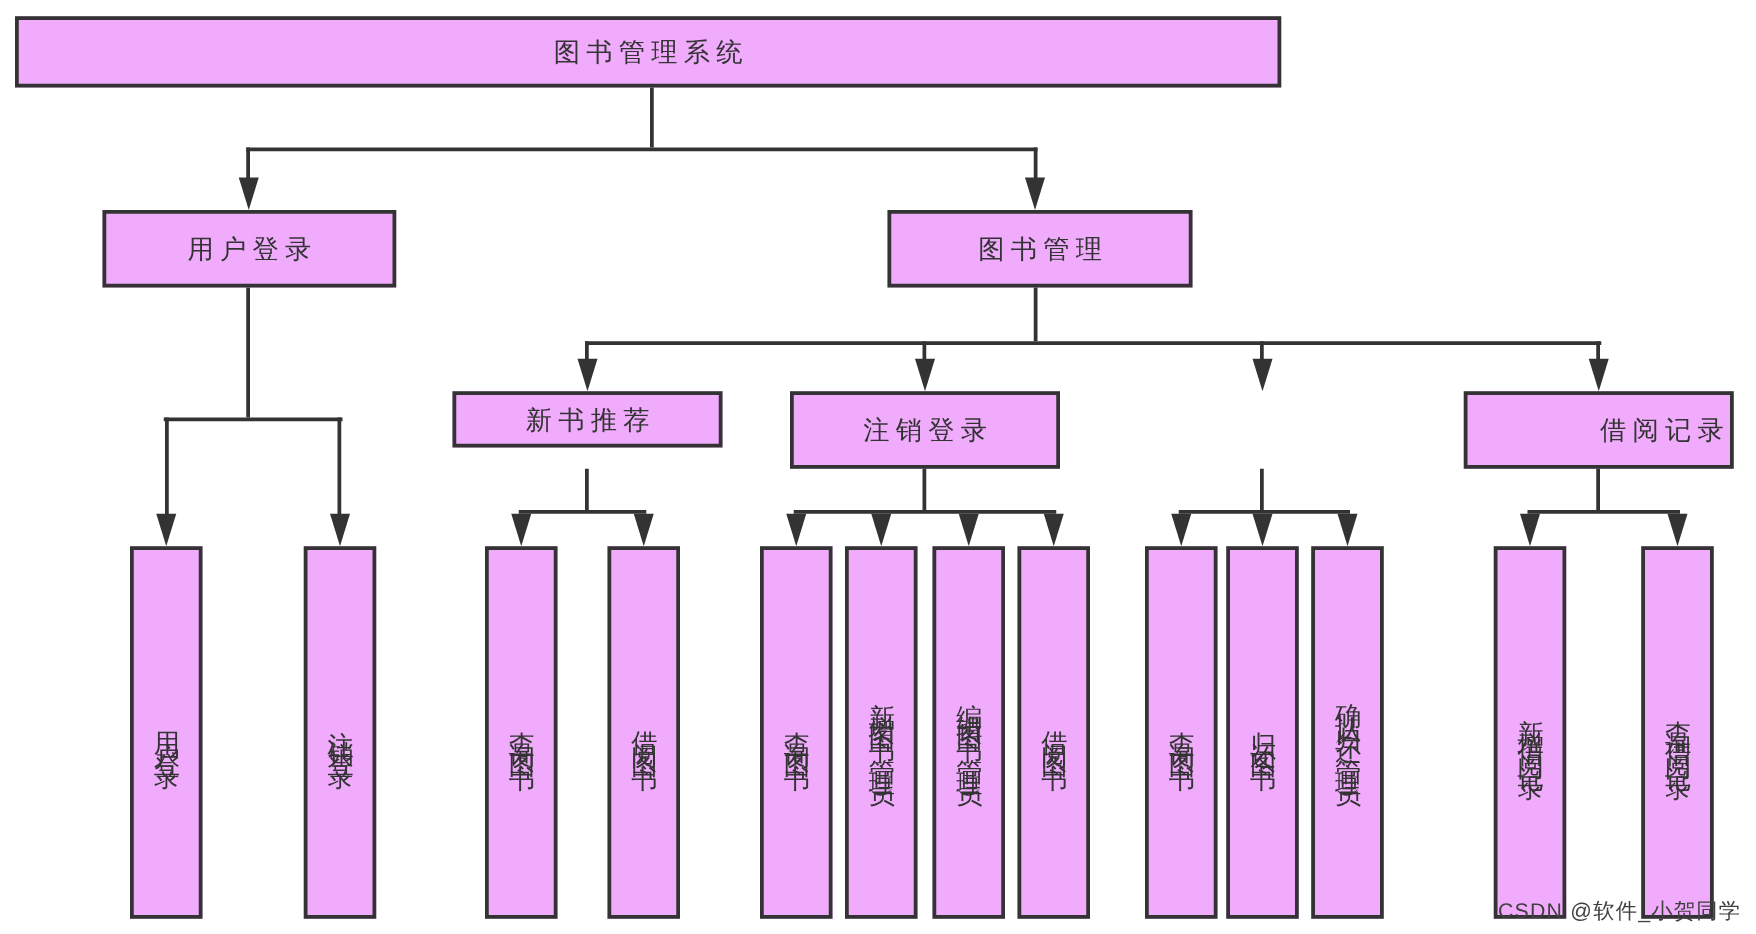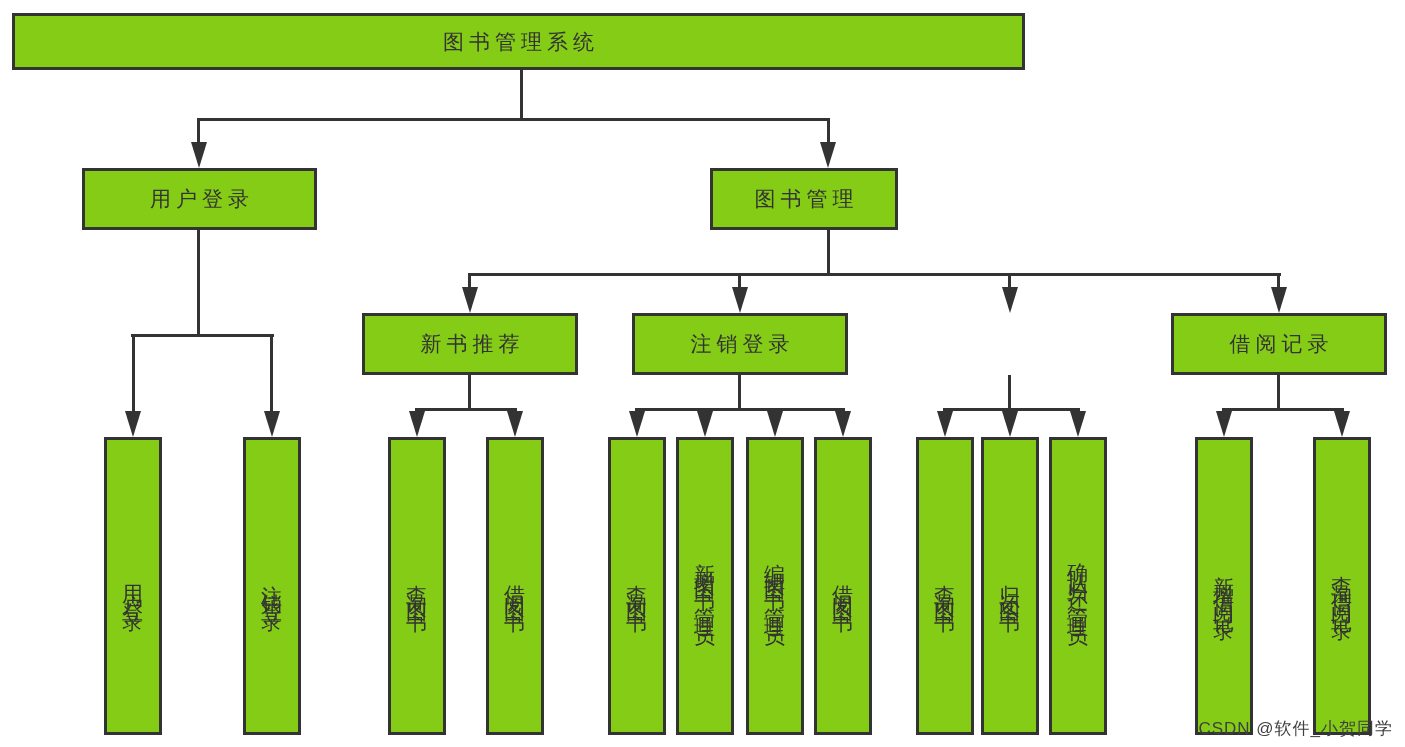--- a/index.html
+++ b/index.html
@@ -8,21 +8,21 @@
     width: 1405px;
     height: 747px;
     background: #ffffff;
     font-family: "Liberation Sans", "DejaVu Sans", sans-serif;
     overflow: hidden;
   }
   .box {
     position: absolute;
     box-sizing: border-box;
     border: 3px solid #333333;
-    background: #84cc16;
+    background: #f0abfc;
     display: flex;
     align-items: center;
     justify-content: center;
     color: #333333;
   }
   .hlabel {
     font-size: 21px;
     letter-spacing: 5px;
     text-indent: 5px;
     white-space: nowrap;
@@ -71,21 +71,21 @@
   <div class="vline" style="left:520px; top:70px; width:3px; height:48px;"></div>
   <div class="hline" style="left:197px; top:118px; width:633px; height:3px;"></div>
   <div class="vline" style="left:197px; top:118px; width:3px; height:27px;"></div>
   <div class="vline" style="left:827px; top:118px; width:3px; height:27px;"></div>
   <div class="arrow" style="left:191px; top:142px;"></div>
   <div class="arrow" style="left:820px; top:142px;"></div>
 
   <div class="box" style="left:82px; top:168px; width:235px; height:62px;">
     <span class="hlabel">用户登录</span>
   </div>
-  <div class="box" style="left:710px; top:168px; width:188px; height:62px;">
+  <div class="box" style="left:710px; top:168px; width:244px; height:62px;">
     <span class="hlabel">图书管理</span>
   </div>
 
   <div class="vline" style="left:197px; top:230px; width:3px; height:104px;"></div>
   <div class="hline" style="left:131px; top:334px; width:143px; height:3px;"></div>
   <div class="vline" style="left:132px; top:334px; width:3px; height:79px;"></div>
   <div class="vline" style="left:270px; top:334px; width:3px; height:79px;"></div>
   <div class="arrow" style="left:125px; top:411px;"></div>
   <div class="arrow" style="left:264px; top:411px;"></div>
 
@@ -93,27 +93,27 @@
   <div class="hline" style="left:468px; top:273px; width:813px; height:3px;"></div>
   <div class="vline" style="left:468px; top:273px; width:3px; height:16px;"></div>
   <div class="vline" style="left:738px; top:273px; width:3px; height:16px;"></div>
   <div class="vline" style="left:1008px; top:273px; width:3px; height:16px;"></div>
   <div class="vline" style="left:1277px; top:273px; width:3px; height:16px;"></div>
   <div class="arrow" style="left:462px; top:287px;"></div>
   <div class="arrow" style="left:732px; top:287px;"></div>
   <div class="arrow" style="left:1002px; top:287px;"></div>
   <div class="arrow" style="left:1271px; top:287px;"></div>
 
-  <div class="box" style="left:362px; top:313px; width:216px; height:62px;">
+  <div class="box" style="left:362px; top:313px; width:216px; height:45px;">
     <span class="hlabel">新书推荐</span>
   </div>
   <div class="box" style="left:632px; top:313px; width:216px; height:62px;">
     <span class="hlabel">注销登录</span>
   </div>
-  <div class="box" style="left:1171px; top:313px; width:216px; height:62px;">
+  <div class="box" style="left:1171px; top:313px; width:216px; height:62px;justify-content:flex-end;">
     <span class="hlabel">借阅记录</span>
   </div>
 
   <div class="vline" style="left:468px; top:375px; width:3px; height:33px;"></div>
   <div class="vline" style="left:738px; top:375px; width:3px; height:33px;"></div>
   <div class="vline" style="left:1008px; top:375px; width:3px; height:33px;"></div>
   <div class="vline" style="left:1277px; top:375px; width:3px; height:33px;"></div>
 
   <div class="hline" style="left:415px; top:408px; width:102px; height:3px;"></div>
   <div class="arrow" style="left:409px; top:411px;"></div>

